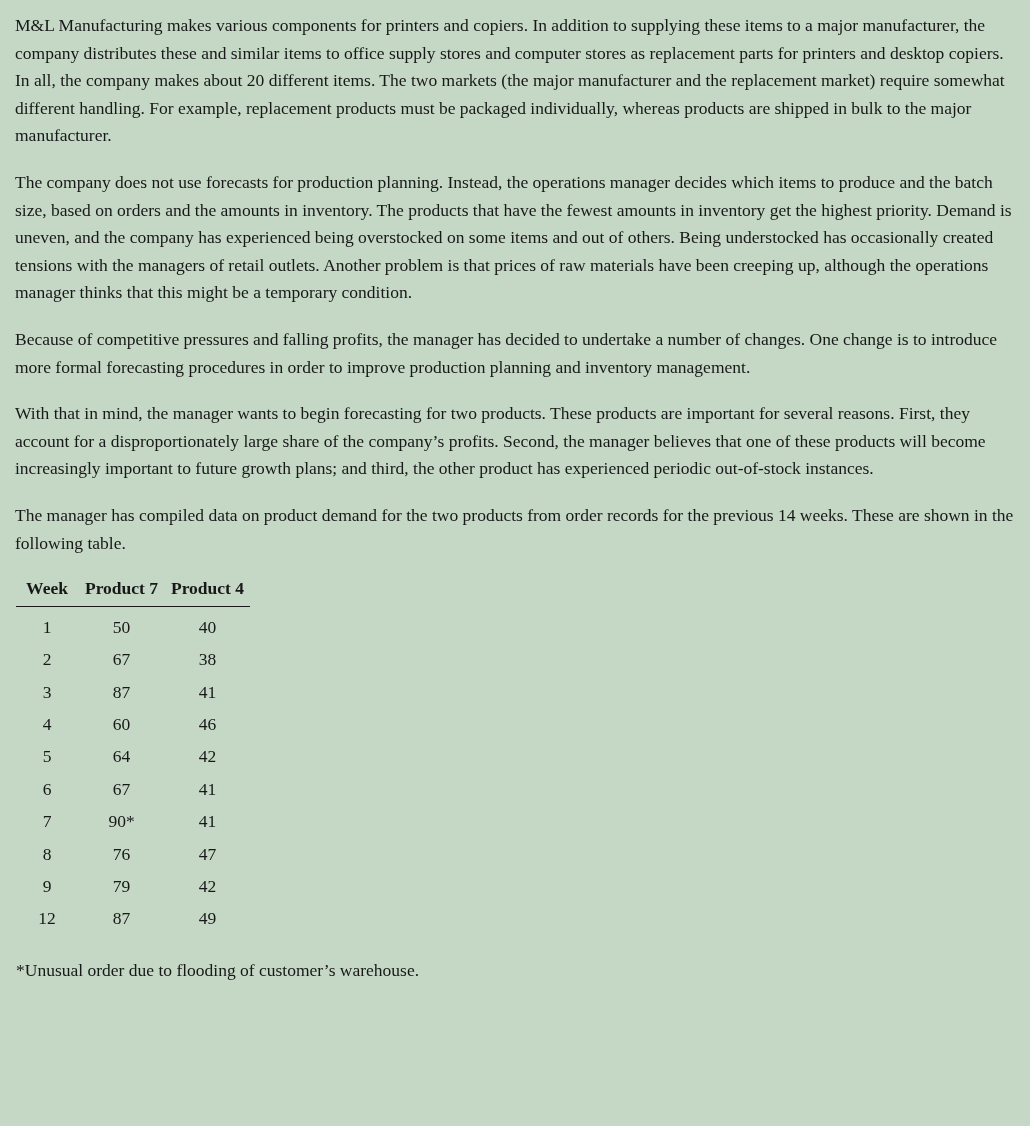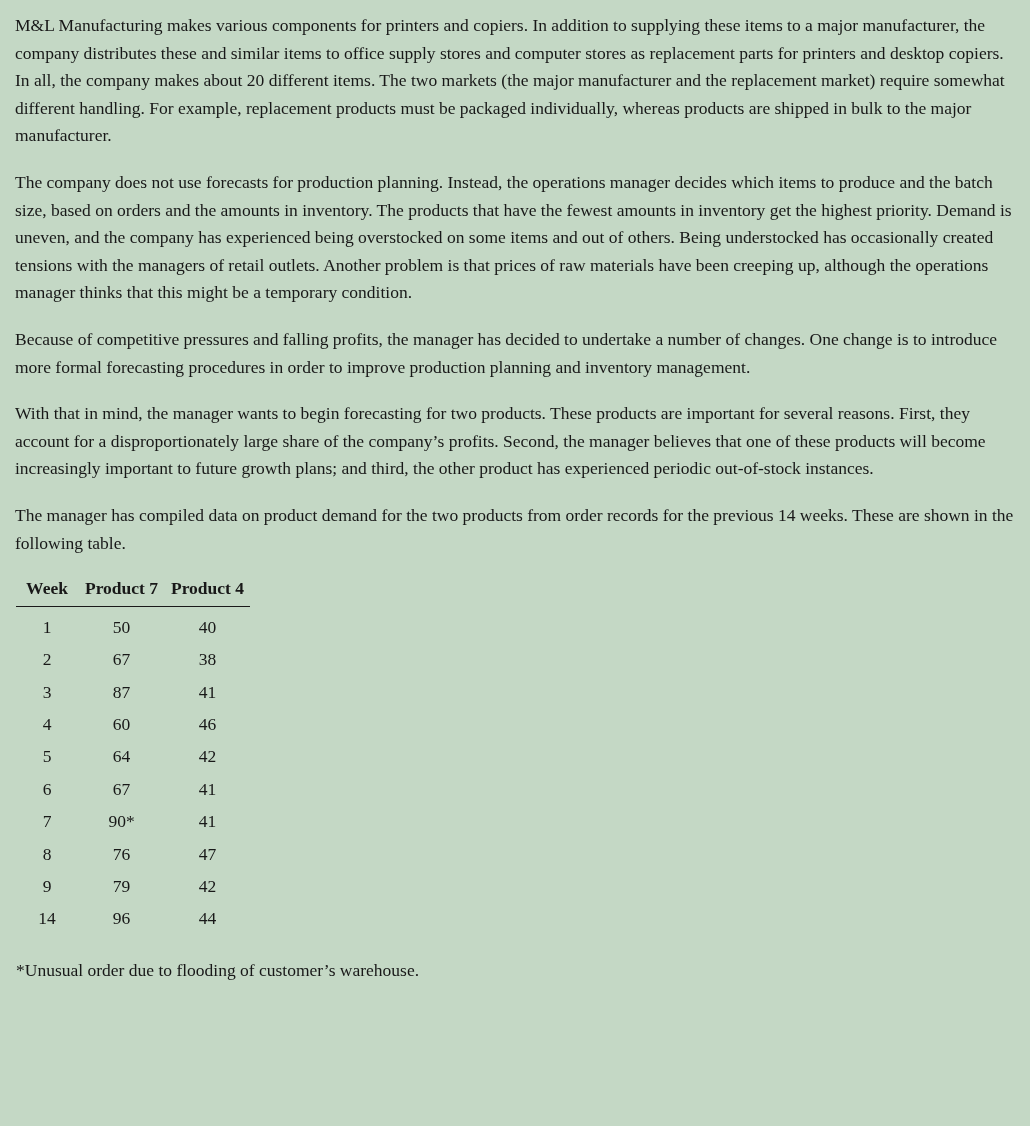--- a/index.html
+++ b/index.html
@@ -119,22 +119,22 @@
           <td>8</td>
           <td>76</td>
           <td>47</td>
         </tr>
         <tr>
           <td>9</td>
           <td>79</td>
           <td>42</td>
         </tr>
         <tr>
-          <td>14</td>
-          <td>96</td>
-          <td>44</td>
+          <td>12</td>
+          <td>87</td>
+          <td>49</td>
         </tr>
       </tbody>
   </table>
 
   <p class="footnote">*Unusual order due to flooding of customer’s warehouse.</p>
 
 </div>
 
 </body></html>

